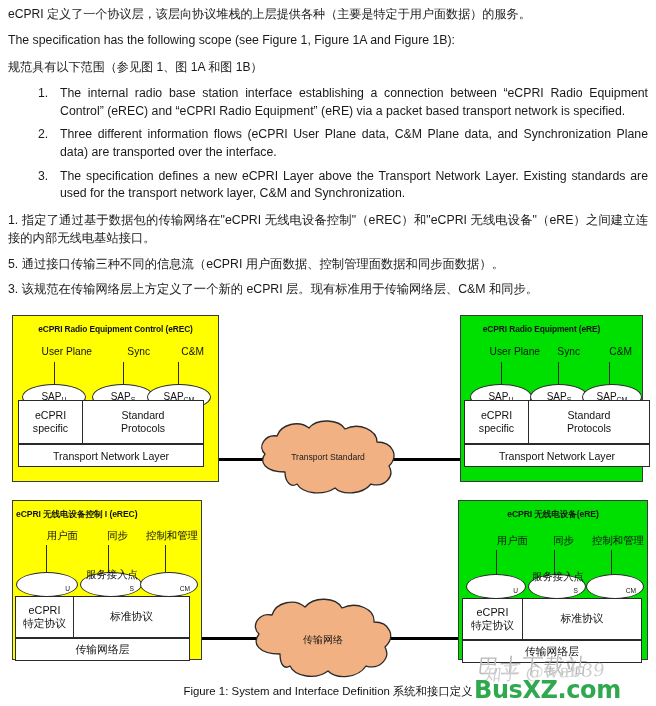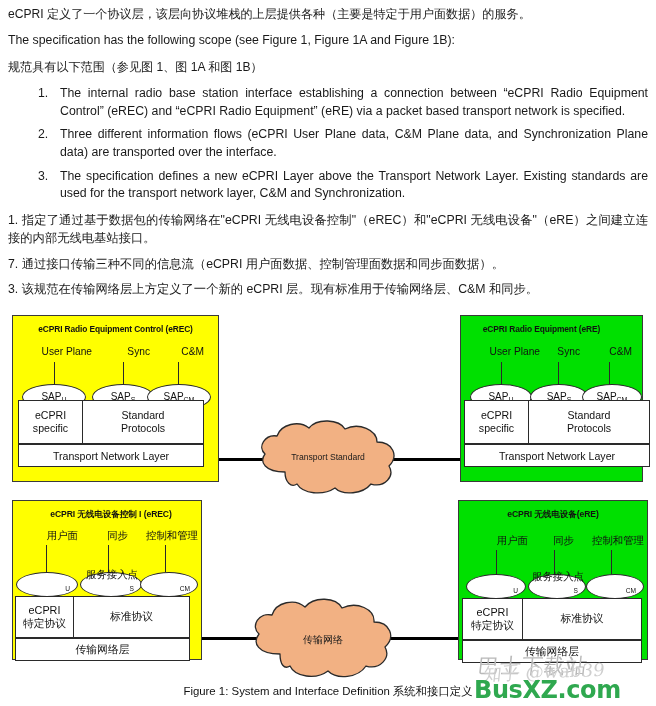--- a/index.html
+++ b/index.html
@@ -259,21 +259,21 @@
       <span class="num">2.</span>
       <span>Three different information flows (eCPRI User Plane data, C&amp;M Plane data, and Synchronization Plane data) are transported over the interface.</span>
     </li>
     <li>
       <span class="num">3.</span>
       <span>The specification defines a new eCPRI Layer above the Transport Network Layer. Existing standards are used for the transport network layer, C&amp;M and Synchronization.</span>
     </li>
   </ul>
 
   <p class="cn-item">1. 指定了通过基于数据包的传输网络在"eCPRI 无线电设备控制"（eREC）和"eCPRI 无线电设备"（eRE）之间建立连接的内部无线电基站接口。</p>
-  <p class="cn-item">7. 通过接口传输三种不同的信息流（eCPRI 用户面数据、控制管理面数据和同步面数据）。</p>
+  <p class="cn-item">5. 通过接口传输三种不同的信息流（eCPRI 用户面数据、控制管理面数据和同步面数据）。</p>
   <p class="cn-item">3. 该规范在传输网络层上方定义了一个新的 eCPRI 层。现有标准用于传输网络层、C&amp;M 和同步。</p>
 
 </div>
 
 <div class="figure">
 
   <div class="link-line" style="left:215px; top:150px; width:85px;"></div>
 
   <div class="link-line" style="left:355px; top:150px; width:105px;"></div>
 
@@ -353,21 +353,21 @@
              C140 56 130 68 116 64 C108 74 88 76 80 68 C68 76 48 74 42 64
              C36 68 30 62 30 52 Z" fill="#F2B183" stroke="#2a2a2a" stroke-width="1.3" stroke-linejoin="round"></path>
   </svg>
   <div class="cloud-label" style="left:255px; top:144px; width:146px;">Transport Standard</div>
 
   <div class="link-line" style="left:197px; top:329px; width:88px;"></div>
   <div class="link-line" style="left:350px; top:329px; width:110px;"></div>
 
   <div class="node-box yellow" style="left:12px; top:192px; width:190px; height:160px;">
   </div>
-  <div class="node-title cn" style="left:16px; top:201px; width:190px; text-align:center;">eCPRI 无线电设备控制 I (eREC)</div>
+  <div class="node-title cn" style="left:16px; top:201px; width:190px; text-align:left;">eCPRI 无线电设备控制 I (eREC)</div>
 
   <div class="plane-label cn" style="left:16px; top:221px; width:62px;">用户面</div>
   <div class="plane-label cn" style="left:88px; top:221px; width:40px;">同步</div>
   <div class="plane-label cn" style="left:132px; top:221px; width:66px;">控制和管理</div>
 
   <div class="stem" style="left:46px; top:237px; height:27px;"></div>
   <div class="stem" style="left:108px; top:237px; height:27px;"></div>
   <div class="stem" style="left:165px; top:237px; height:27px;"></div>
 
   <div class="sap blank" style="left:16px; top:264px; width:62px; height:25px;">

